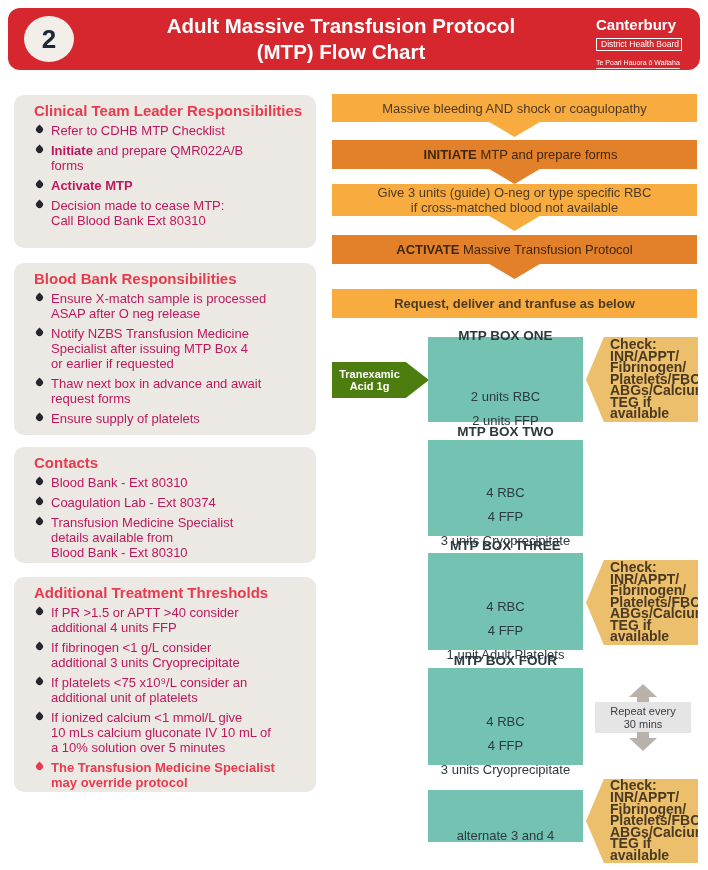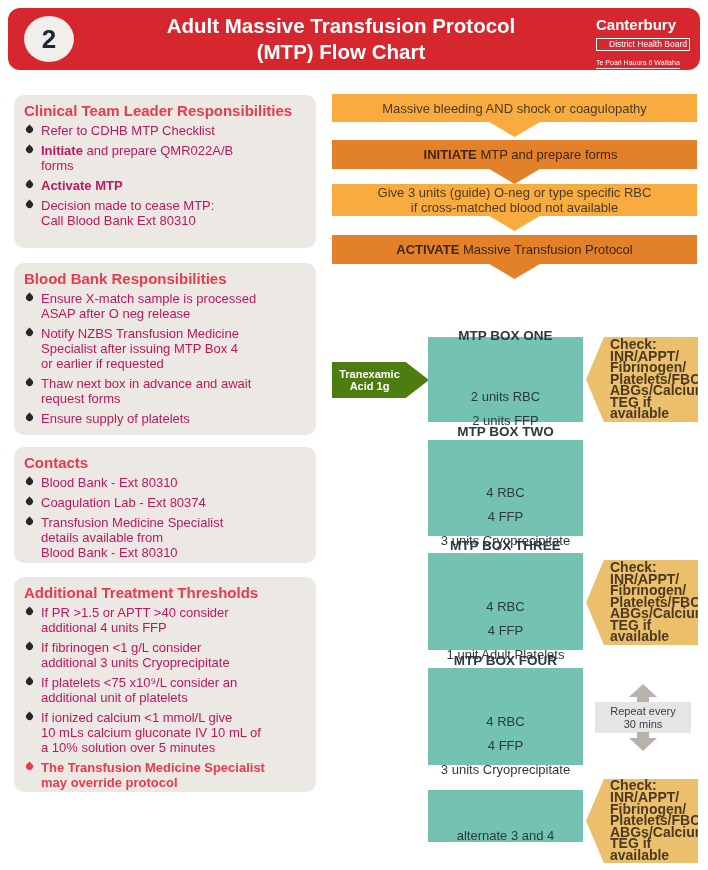--- a/index.html
+++ b/index.html
@@ -14,27 +14,27 @@
     background:#D6262E; border-radius:12px; }
   .badge { position:absolute; left:16px; top:8px; width:50px; height:46px;
     border-radius:50%; background:#F2EFEA; display:flex; align-items:center;
     justify-content:center; font-size:26px; font-weight:bold; color:#1D2736; }
   .htitle { position:absolute; left:86px; right:112px; top:0; height:100%;
     display:flex; flex-direction:column; justify-content:center; text-align:center;
     color:#ffffff; font-weight:bold; font-size:20.5px; line-height:26px; }
   .logo { position:absolute; right:10px; top:9px; width:94px; color:#ffffff; }
   .logo-1 { font-size:15px; font-weight:bold; line-height:16px; }
   .logo-2 { font-size:8.5px; line-height:10px; border:1px solid #ffffff;
-    display:inline-block; padding:0 2px 1px 12px; margin-top:1px; }
+    display:inline-block; padding:0 2px 1px 4px; margin-top:1px; }
   .logo-3 { font-size:7px; line-height:8px; margin-top:2px; display:inline-block;
     border-bottom:1px solid rgba(255,255,255,.85); padding-bottom:1px; }
 
   
   .graybox { position:absolute; left:14px; width:302px; background:#ECE8E3;
-    border-radius:10px; padding:7px 8px 7px 10px; overflow:hidden; }
+    border-radius:10px; padding:7px 8px 7px 20px; overflow:hidden; }
   .graybox h3 { margin:0 0 4px 0; font-size:15px; line-height:17px; color:#E73B4E; }
   .graybox ul { margin:0; padding:0; list-style:none; }
   .graybox li { display:flex; gap:8px; margin-bottom:5px;
     font-size:13px; line-height:15px; color:#be185d; }
   .drop { flex:0 0 auto; width:7px; height:7px; margin-top:3px; margin-left:2px;
     background:#26262E; border-radius:0 50% 50% 50%; transform:rotate(45deg); }
   .t { white-space:pre-line; }
   .t b { font-weight:bold; }
   li.red-item { color:#E73B4E; font-weight:bold; }
   li.red-item .drop { background:#E73B4E; }
@@ -208,20 +208,23 @@
   </div>
   <div class="fb light" style="top:184px;height:32px;">
     <span class="t"><b></b><span>Give 3 units (guide) O-neg or type specific RBC
 if cross-matched blood not available</span></span>
     <div class="ptr"></div>
   </div>
   <div class="fb dark" style="top:235px;height:29px;">
     <span class="t"><b>ACTIVATE</b><span> Massive Transfusion Protocol</span></span>
     <div class="ptr"></div>
   </div>
+  <div class="fb light" style="top:289px;height:29px;">
+    <span class="t"><b>Request, deliver and tranfuse as below</b><span></span></span>
+  </div>
 
   <div class="tranex">
     <span>Tranexamic
 Acid 1g</span>
   </div>
 
   <div class="teal" style="top:337px;height:85px;">
     <div class="title">MTP BOX ONE</div>
     <div class="lines">2 units RBC
 2 units FFP</div>

